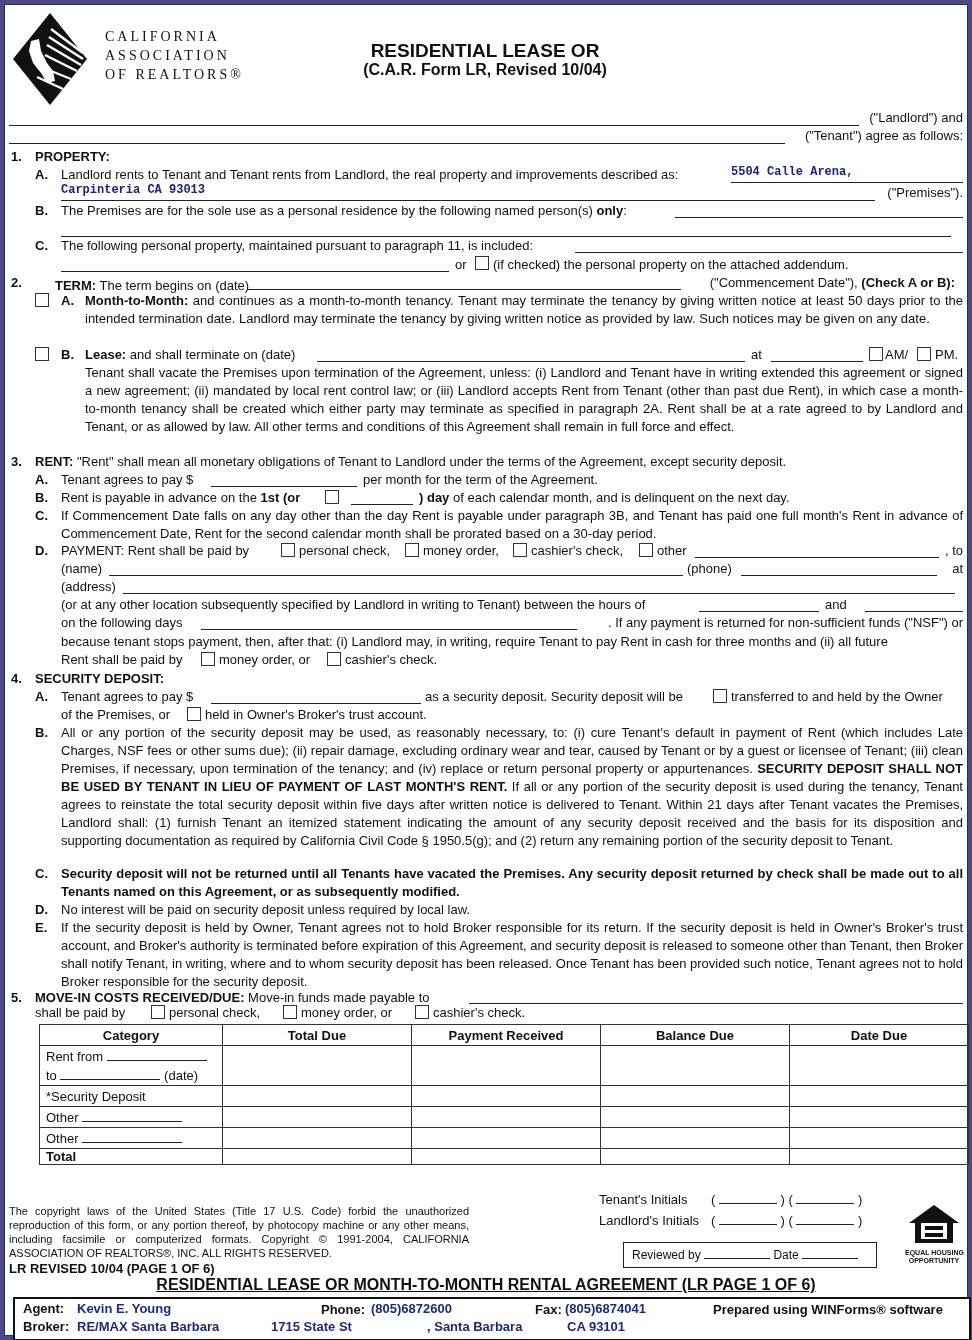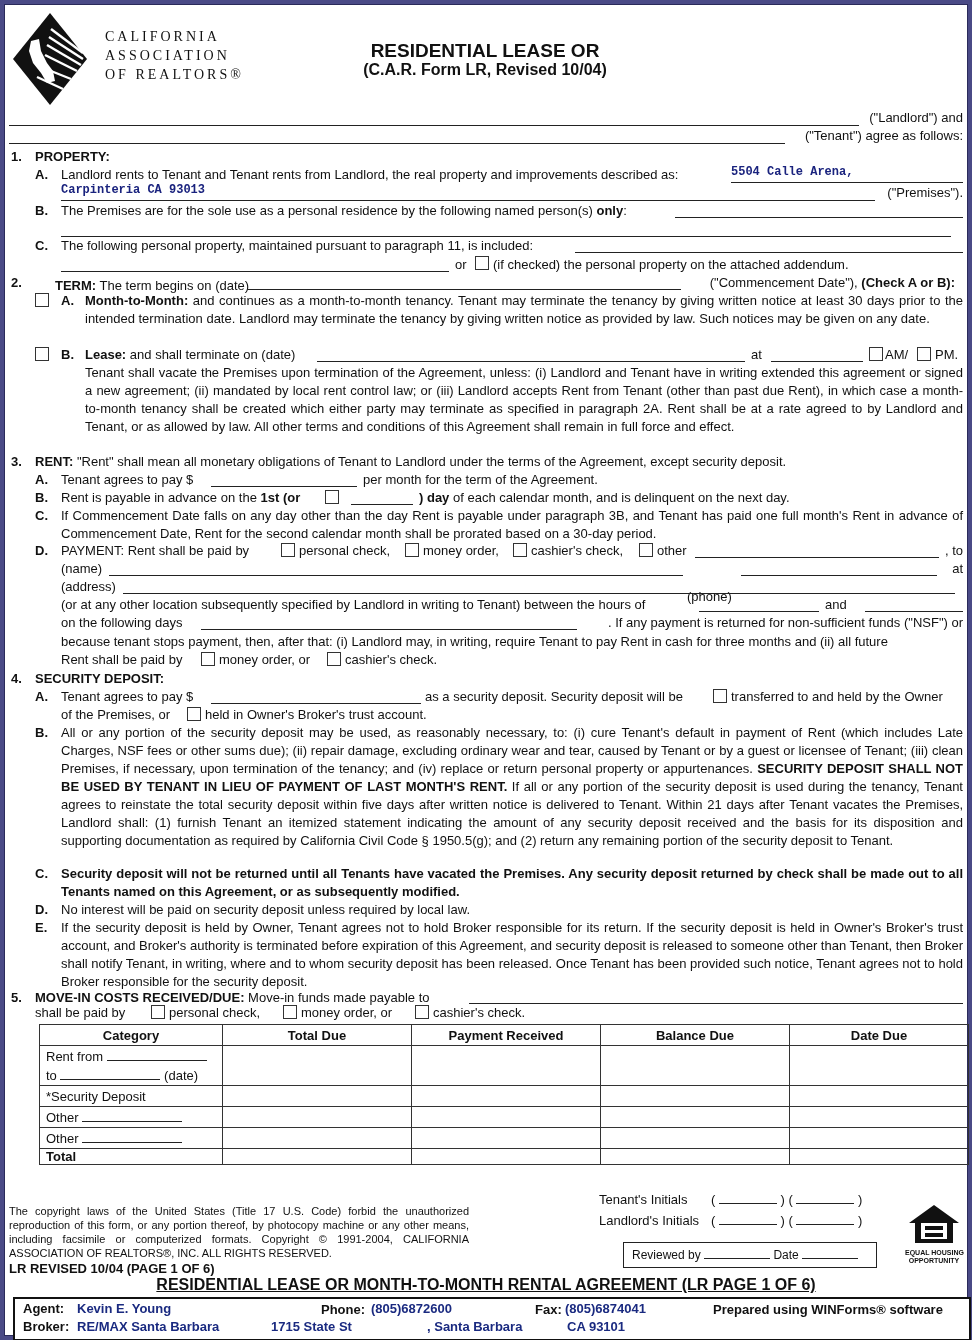--- a/index.html
+++ b/index.html
@@ -86,21 +86,21 @@
   <span class="cbabs" style="left:470px;top:251px;"></span>
   <div class="abs t" style="left:488px;top:251px;">(if checked) the personal property on the attached addendum.</div>
 
   <div class="abs t b" style="left:6px;top:269px;">2.</div>
   <div class="abs t" style="left:30px;top:272px;margin-left:20px;"><b>TERM:</b> <span>The term begins on (date)</span></div>
   <div class="line" style="left:242px;top:284px;width:434px;"></div>
   <div class="abs t" style="right:12px;top:269px;"><span>("Commencement Date"),</span> <b>(Check A or B):</b></div>
 
   <span class="cbabs" style="left:30px;top:288px;"></span>
   <div class="abs t b" style="left:56px;top:287px;">A.</div>
-  <div class="abs t just" style="left:80px;top:287px;width:878px;"><b>Month-to-Month:</b> <span>and continues as a month-to-month tenancy. Tenant may terminate the tenancy by giving written notice at least 30 days prior to the intended termination date. Landlord may terminate the tenancy by giving written notice as provided by law. Such notices may be given on any date.</span></div>
+  <div class="abs t just" style="left:80px;top:287px;width:878px;"><b>Month-to-Month:</b> <span>and continues as a month-to-month tenancy. Tenant may terminate the tenancy by giving written notice at least 50 days prior to the intended termination date. Landlord may terminate the tenancy by giving written notice as provided by law. Such notices may be given on any date.</span></div>
 
   <span class="cbabs" style="left:30px;top:342px;"></span>
   <div class="abs t b" style="left:56px;top:341px;">B.</div>
   <div class="abs t" style="left:80px;top:341px;"><b>Lease:</b> <span>and shall terminate on (date)</span></div>
   <div class="line" style="left:312px;top:356px;width:428px;"></div>
   <div class="abs t" style="left:746px;top:341px;">at</div>
   <div class="line" style="left:766px;top:356px;width:92px;"></div>
   <span class="cbabs" style="left:864px;top:342px;"></span>
   <div class="abs t" style="left:880px;top:341px;">AM/</div>
   <span class="cbabs" style="left:912px;top:342px;"></span>
@@ -132,21 +132,21 @@
   <div class="abs t" style="left:418px;top:537px;">money order,</div>
   <span class="cbabs" style="left:508px;top:538px;"></span>
   <div class="abs t" style="left:526px;top:537px;">cashier's check,</div>
   <span class="cbabs" style="left:634px;top:538px;"></span>
   <div class="abs t" style="left:652px;top:537px;">other</div>
   <div class="line" style="left:690px;top:552px;width:244px;"></div>
   <div class="abs t" style="right:4px;top:537px;">, to</div>
 
   <div class="abs t" style="left:56px;top:555px;">(name)</div>
   <div class="line" style="left:104px;top:570px;width:574px;"></div>
-  <div class="abs t" style="left:682px;top:555px;margin-top:28px;">(phone)</div>
+  <div class="abs t" style="left:682px;top:555px;">(phone)</div>
   <div class="line" style="left:736px;top:570px;width:196px;"></div>
   <div class="abs t" style="right:4px;top:555px;">at</div>
 
   <div class="abs t" style="left:56px;top:573px;">(address)</div>
   <div class="line" style="left:118px;top:588px;width:832px;"></div>
 
   <div class="abs t" style="left:56px;top:591px;">(or at any other location subsequently specified by Landlord in writing to Tenant) between the hours of</div>
   <div class="line" style="left:694px;top:606px;width:120px;"></div>
   <div class="abs t" style="left:820px;top:591px;">and</div>
   <div class="line" style="left:860px;top:606px;width:98px;"></div>

